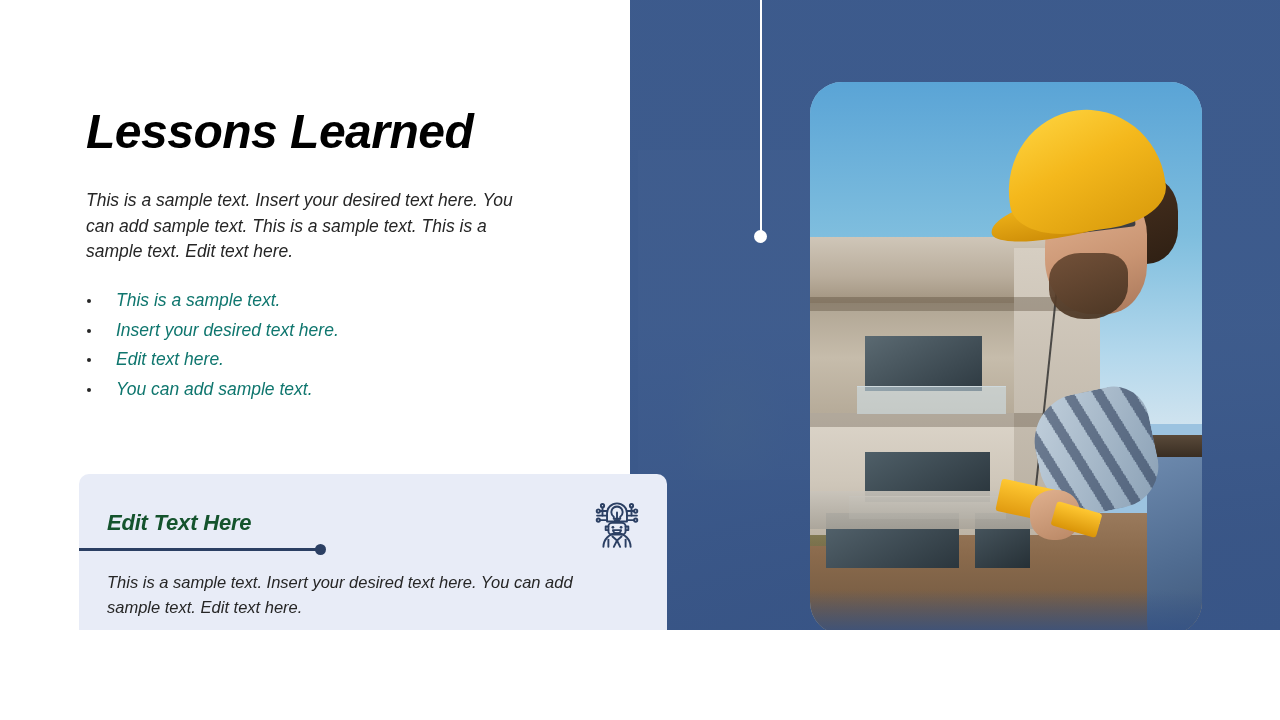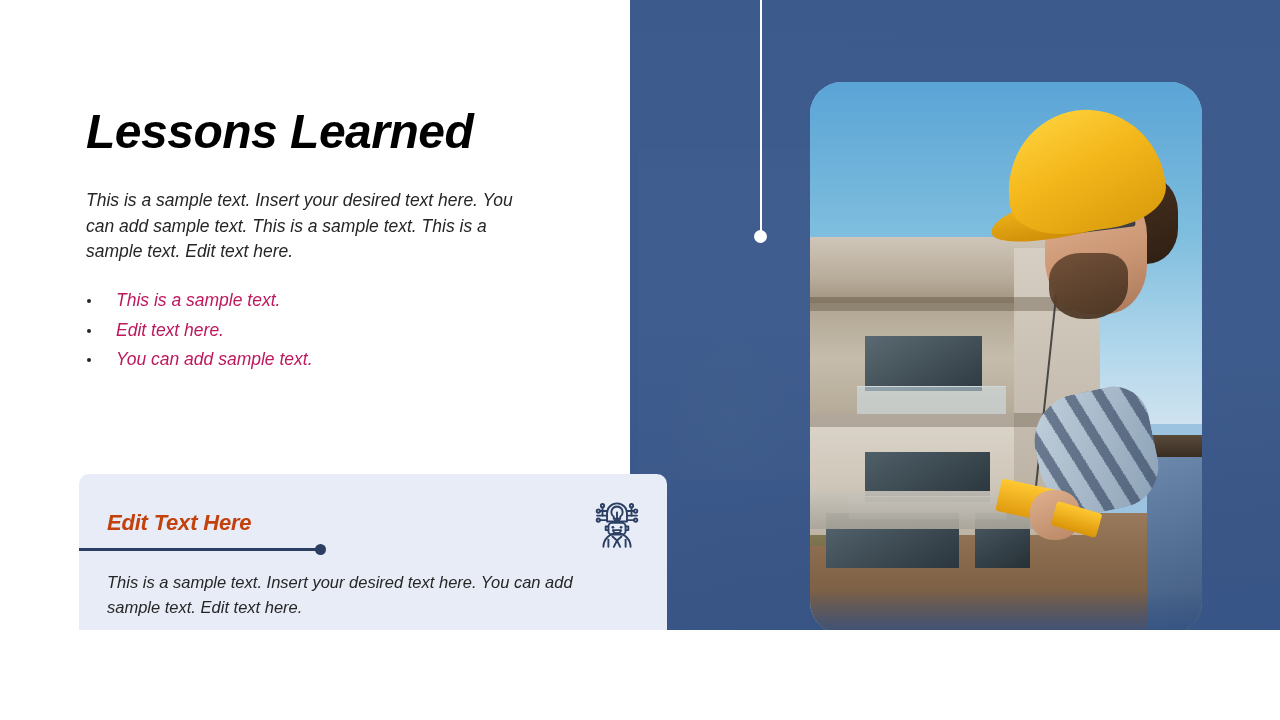--- a/index.html
+++ b/index.html
@@ -269,21 +269,21 @@
     width: 460px;
     z-index: 5;
     list-style: none;
     margin: 0; padding: 0;
   }
   #bullets li {
     position: relative;
     padding-left: 32px;
     font-size: 17.5px;
     line-height: 29.5px;
-    color: #be185d;
+    color: #0f766e;
   }
   #bullets li::before {
     content: "";
     position: absolute;
     left: 3px; top: 13px;
     width: 4px; height: 4px;
     border-radius: 50%;
     background: #262626;
   }
 
@@ -294,21 +294,21 @@
     width: 588px; height: 182px;
     background: #e8ecf7;
     border-radius: 10px;
     z-index: 5;
   }
   #callout-title {
     position: absolute;
     left: 28px; top: 36px;
     font-size: 22px;
     font-weight: bold;
-    color: #c2410c;
+    color: #14532d;
     letter-spacing: -0.2px;
   }
   #callout-rule {
     position: absolute;
     left: 0; top: 74px;
     width: 241px; height: 2.5px;
     background: #2b3f63;
   }
   #callout-rule-dot {
     position: absolute;
@@ -381,20 +381,21 @@
     <div class="ph ph-helmet"></div>
     <div class="ph ph-bottom-tint"></div>
   </div>
 
   <div id="title">Lessons Learned</div>
 
   <div id="intro">This is a sample text. Insert your desired text here. You can add sample text. This is a sample text. This is a sample text. Edit text here.</div>
 
   <ul id="bullets">
     <li>This is a sample text.</li>
+    <li>Insert your desired text here.</li>
     <li>Edit text here.</li>
     <li>You can add sample text.</li>
   </ul>
 
   <div id="callout">
     <div id="callout-title">Edit Text Here</div>
     <div id="callout-rule"></div>
     <div id="callout-rule-dot"></div>
     <div id="callout-body">This is a sample text. Insert your desired text here. You can add sample text. Edit text here.</div>
     <div id="callout-icon">

